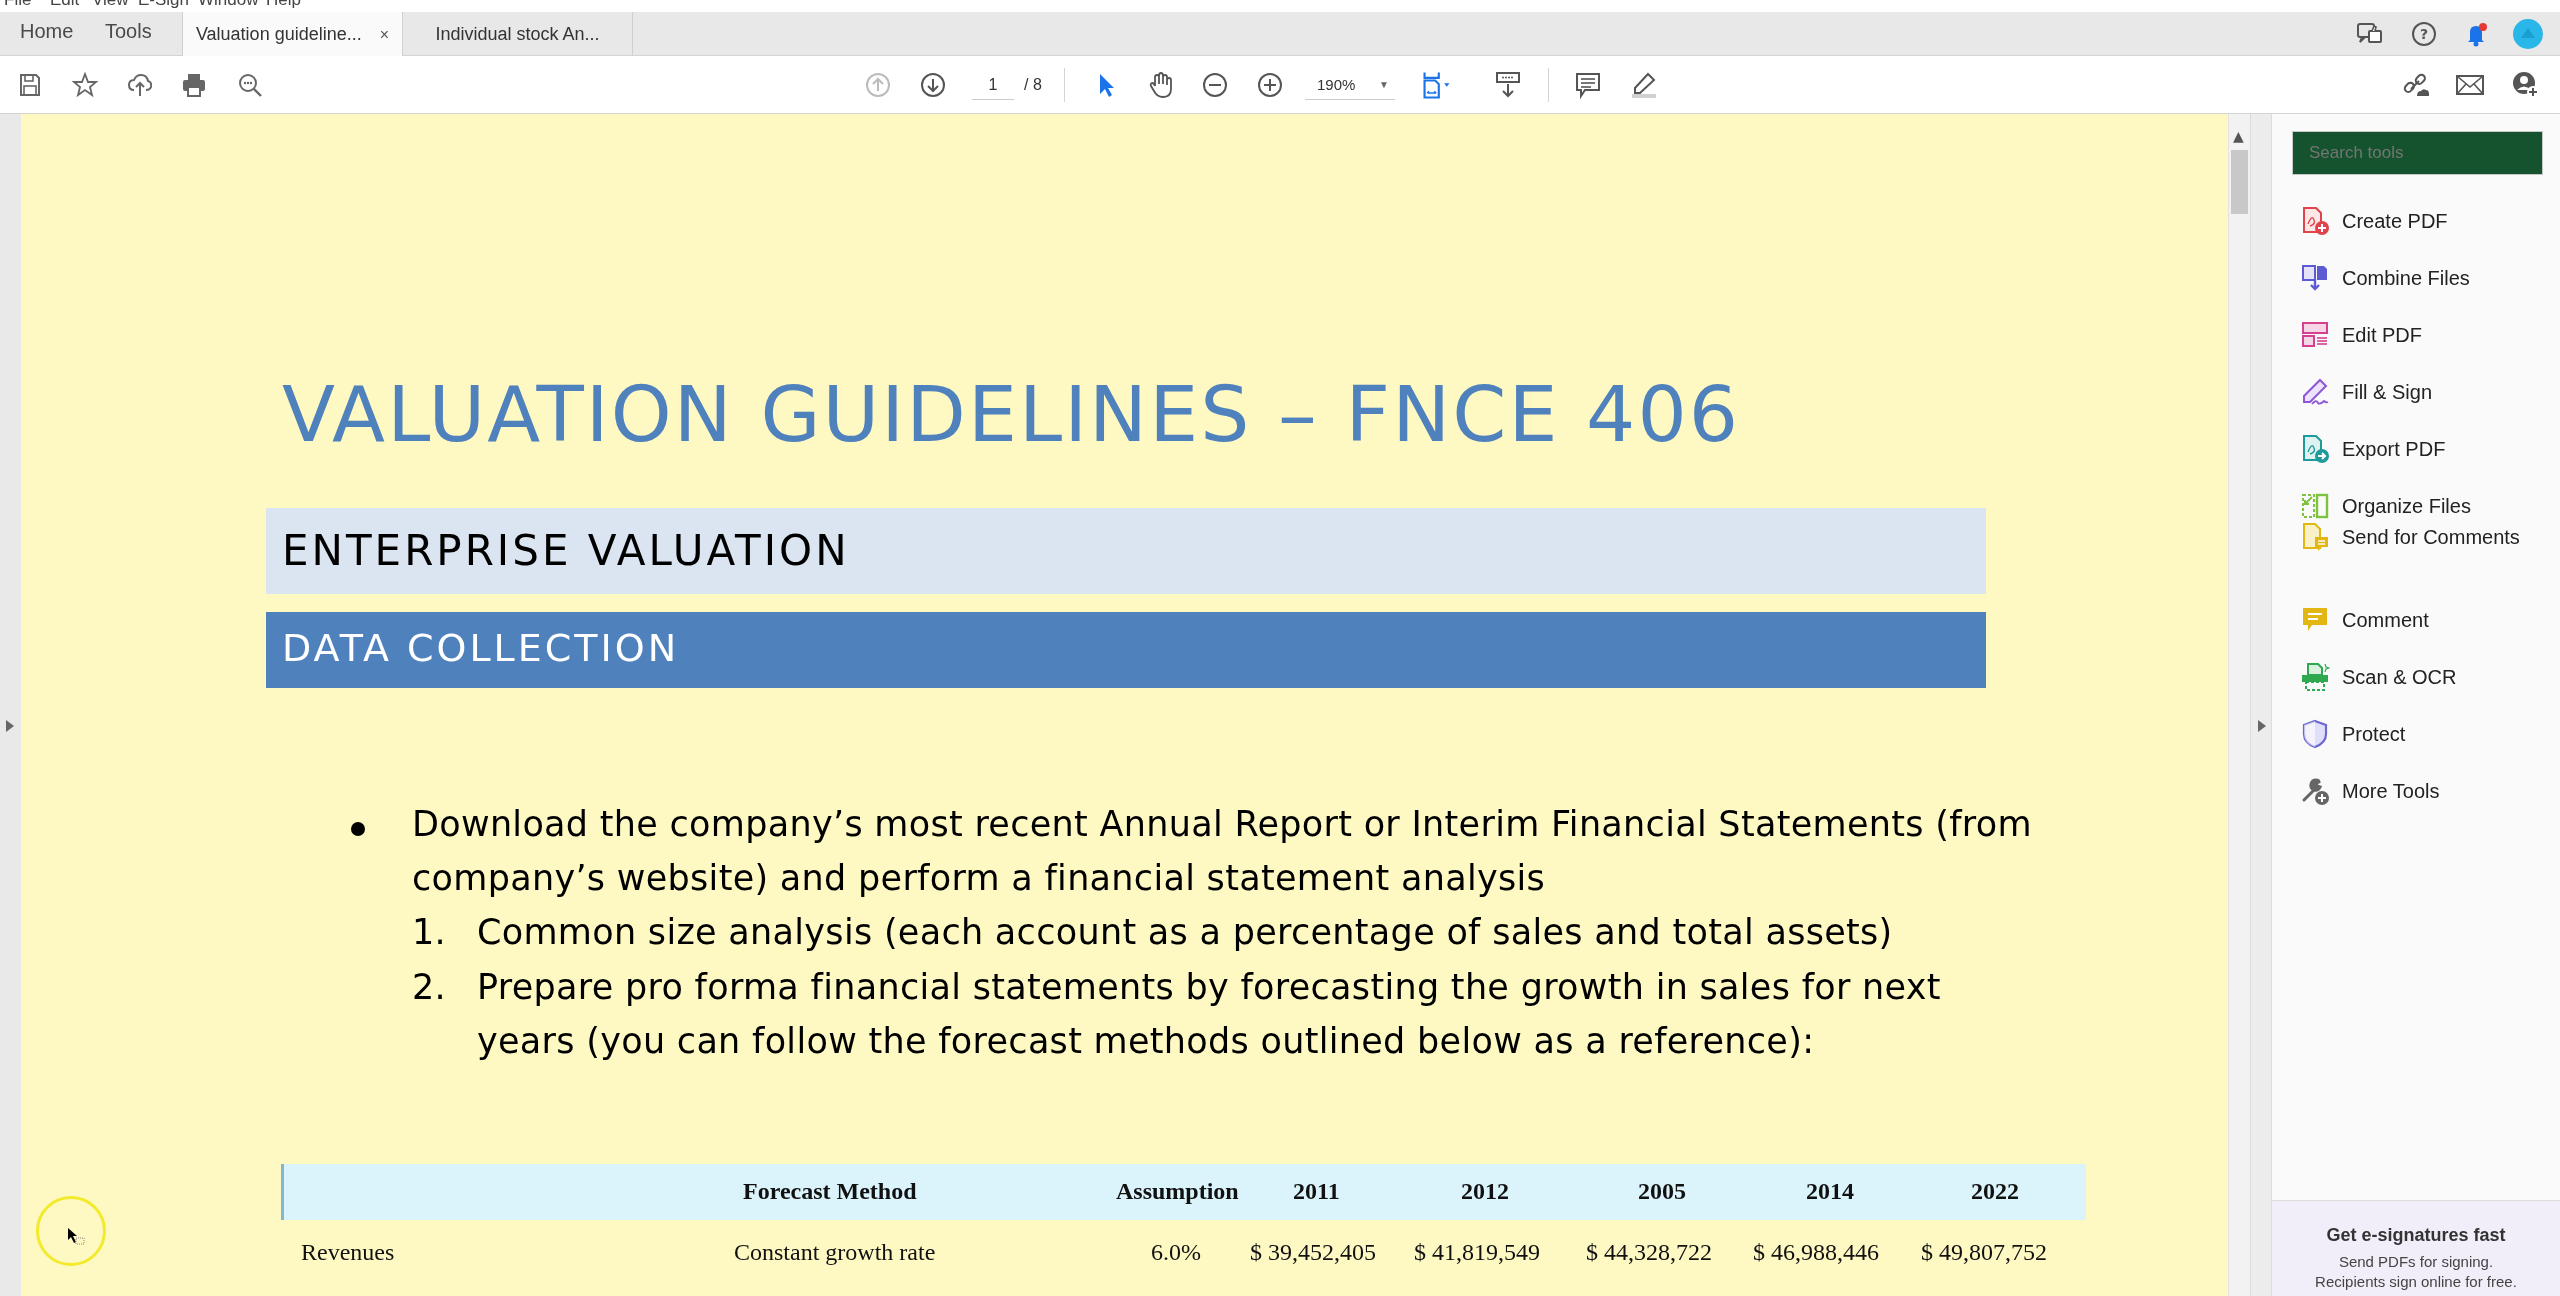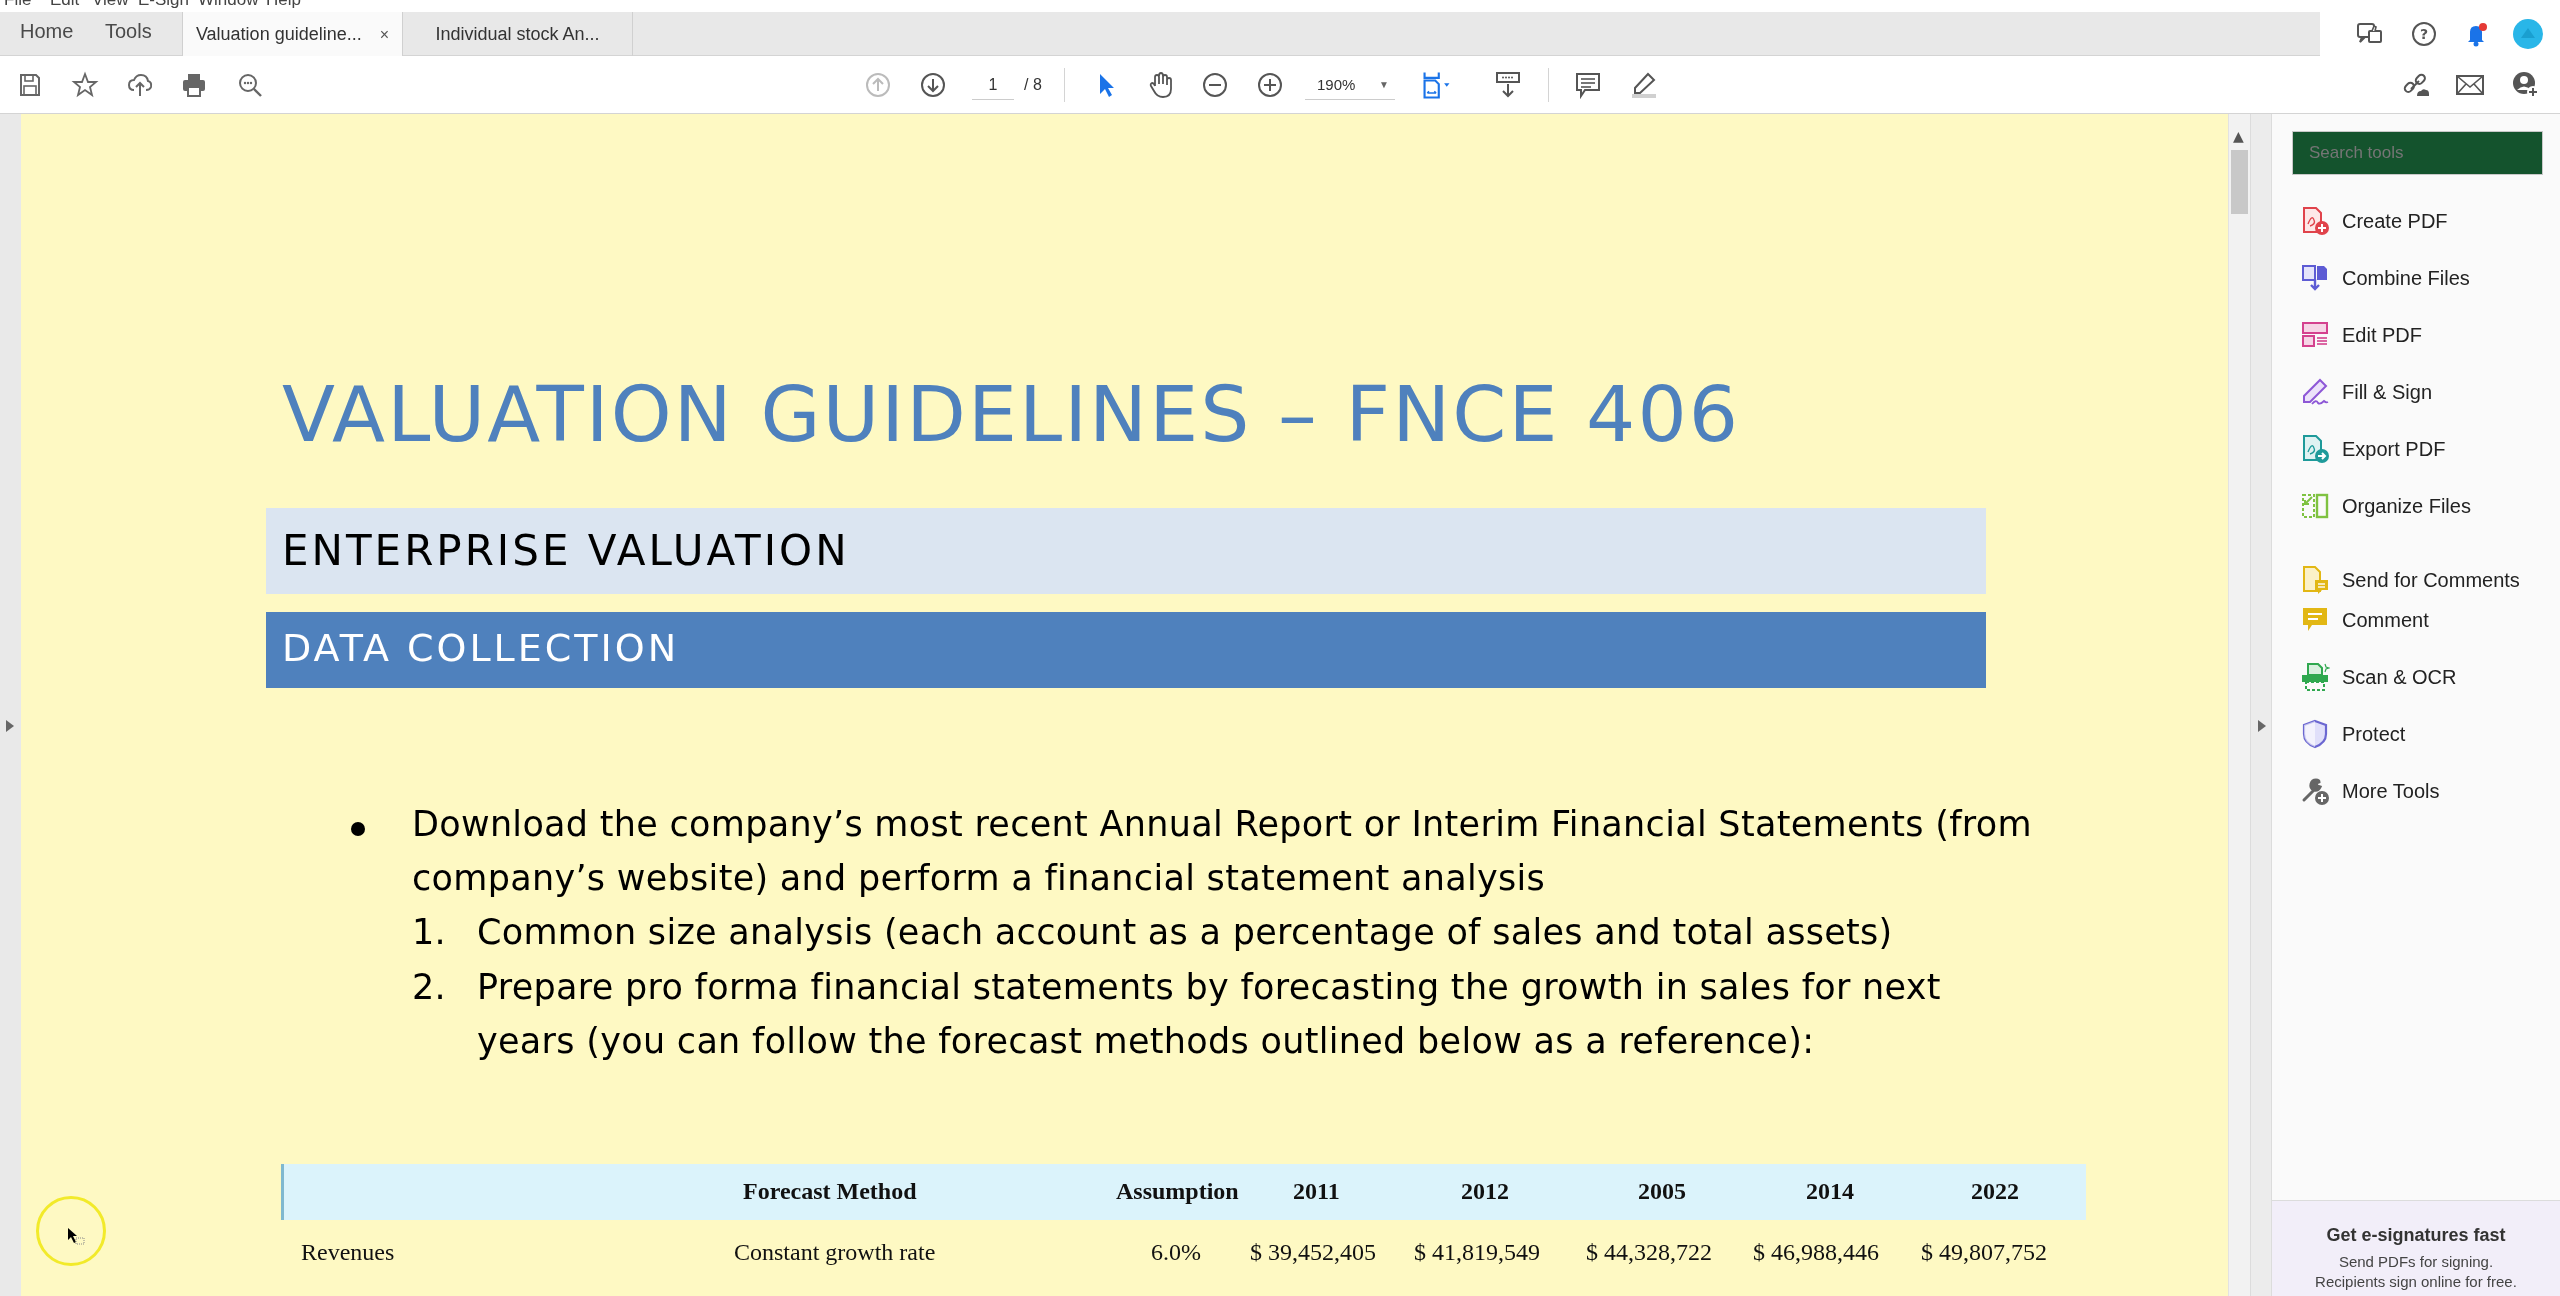--- a/index.html
+++ b/index.html
@@ -3,21 +3,21 @@
 <meta charset="utf-8">
 <style>
   * { box-sizing: border-box; margin: 0; padding: 0; }
   html, body { width: 2560px; height: 1296px; overflow: hidden; background: #fff; font-family: "DejaVu Sans", sans-serif; }
 
   
   #menubar { position: absolute; left: 0; top: 0; width: 2560px; height: 12px; background: #fff; overflow: hidden; }
   #menubar .mi { position: absolute; top: -10px; font-size: 17px; color: #444; font-family: "Liberation Sans", sans-serif; }
 
   
-  #tabbar { position: absolute; left: 0; top: 12px; width: 2320px; height: 44px; background: #e8e8e8; border-bottom: 1px solid #d4d4d4; }
+  #tabbar { position: absolute; left: 0; top: 12px; width: 2560px; height: 44px; background: #e8e8e8; border-bottom: 1px solid #d4d4d4; }
   .navtab { position: absolute; top: 8px; font-size: 20px; color: #4a4a4a; font-family: "Liberation Sans", sans-serif; }
   .doctab { position: absolute; top: 0; height: 44px; font-size: 18px; color: #333; font-family: "Liberation Sans", sans-serif; display: flex; align-items: center; justify-content: center; border-left: 1px solid #d0d0d0; border-right: 1px solid #d0d0d0; }
   .doctab.active { background: #fafafa; height: 45px; }
   .doctab .close { margin-left: 18px; font-size: 16px; color: #555; }
   .topicon { position: absolute; top: 6px; width: 32px; height: 32px; display: flex; align-items: center; justify-content: center; }
 
   
   #toolbar { position: absolute; left: 0; top: 56px; width: 2560px; height: 58px; background: #fff; border-bottom: 1px solid #d4d4d4; }
   .tb { position: absolute; top: 13px; width: 32px; height: 32px; display: flex; align-items: center; justify-content: center; }
   .tb-sep { position: absolute; top: 12px; width: 1px; height: 34px; background: #d4d4d4; }
@@ -378,21 +378,21 @@
   <div class="toolitem" style="top:372px">
     <span class="ticon">
       <svg width="30" height="30" viewBox="0 0 30 30">
           <rect x="3" y="4" width="11" height="22" fill="none" stroke="#7fc241" stroke-width="2" stroke-dasharray="3 2"></rect>
           <rect x="17" y="4" width="10" height="22" fill="none" stroke="#7fc241" stroke-width="2.4"></rect>
           <path d="M12 6 L5 13 M5 9 V13 H9" stroke="#7fc241" stroke-width="2" fill="none"></path>
         </svg>
     </span>
     <span class="tlabel">Organize Files</span>
   </div>
-  <div class="toolitem" style="top:446px">
+  <div class="toolitem" style="top:403px">
     <span class="ticon">
       <svg width="30" height="30" viewBox="0 0 30 30">
           <path d="M4 2 H15 L20 7 V26 H4 Z" fill="#fbf1c8" stroke="#e2b714" stroke-width="2"></path>
           <rect x="15" y="15" width="13" height="10" fill="#e2b714"></rect>
           <path d="M18 25 L18 29 L22 25" fill="#e2b714"></path>
           <line x1="18" y1="19" x2="25" y2="19" stroke="#fff" stroke-width="1.4"></line>
           <line x1="18" y1="22" x2="25" y2="22" stroke="#fff" stroke-width="1.4"></line>
         </svg>
     </span>
     <span class="tlabel">Send for Comments</span>

